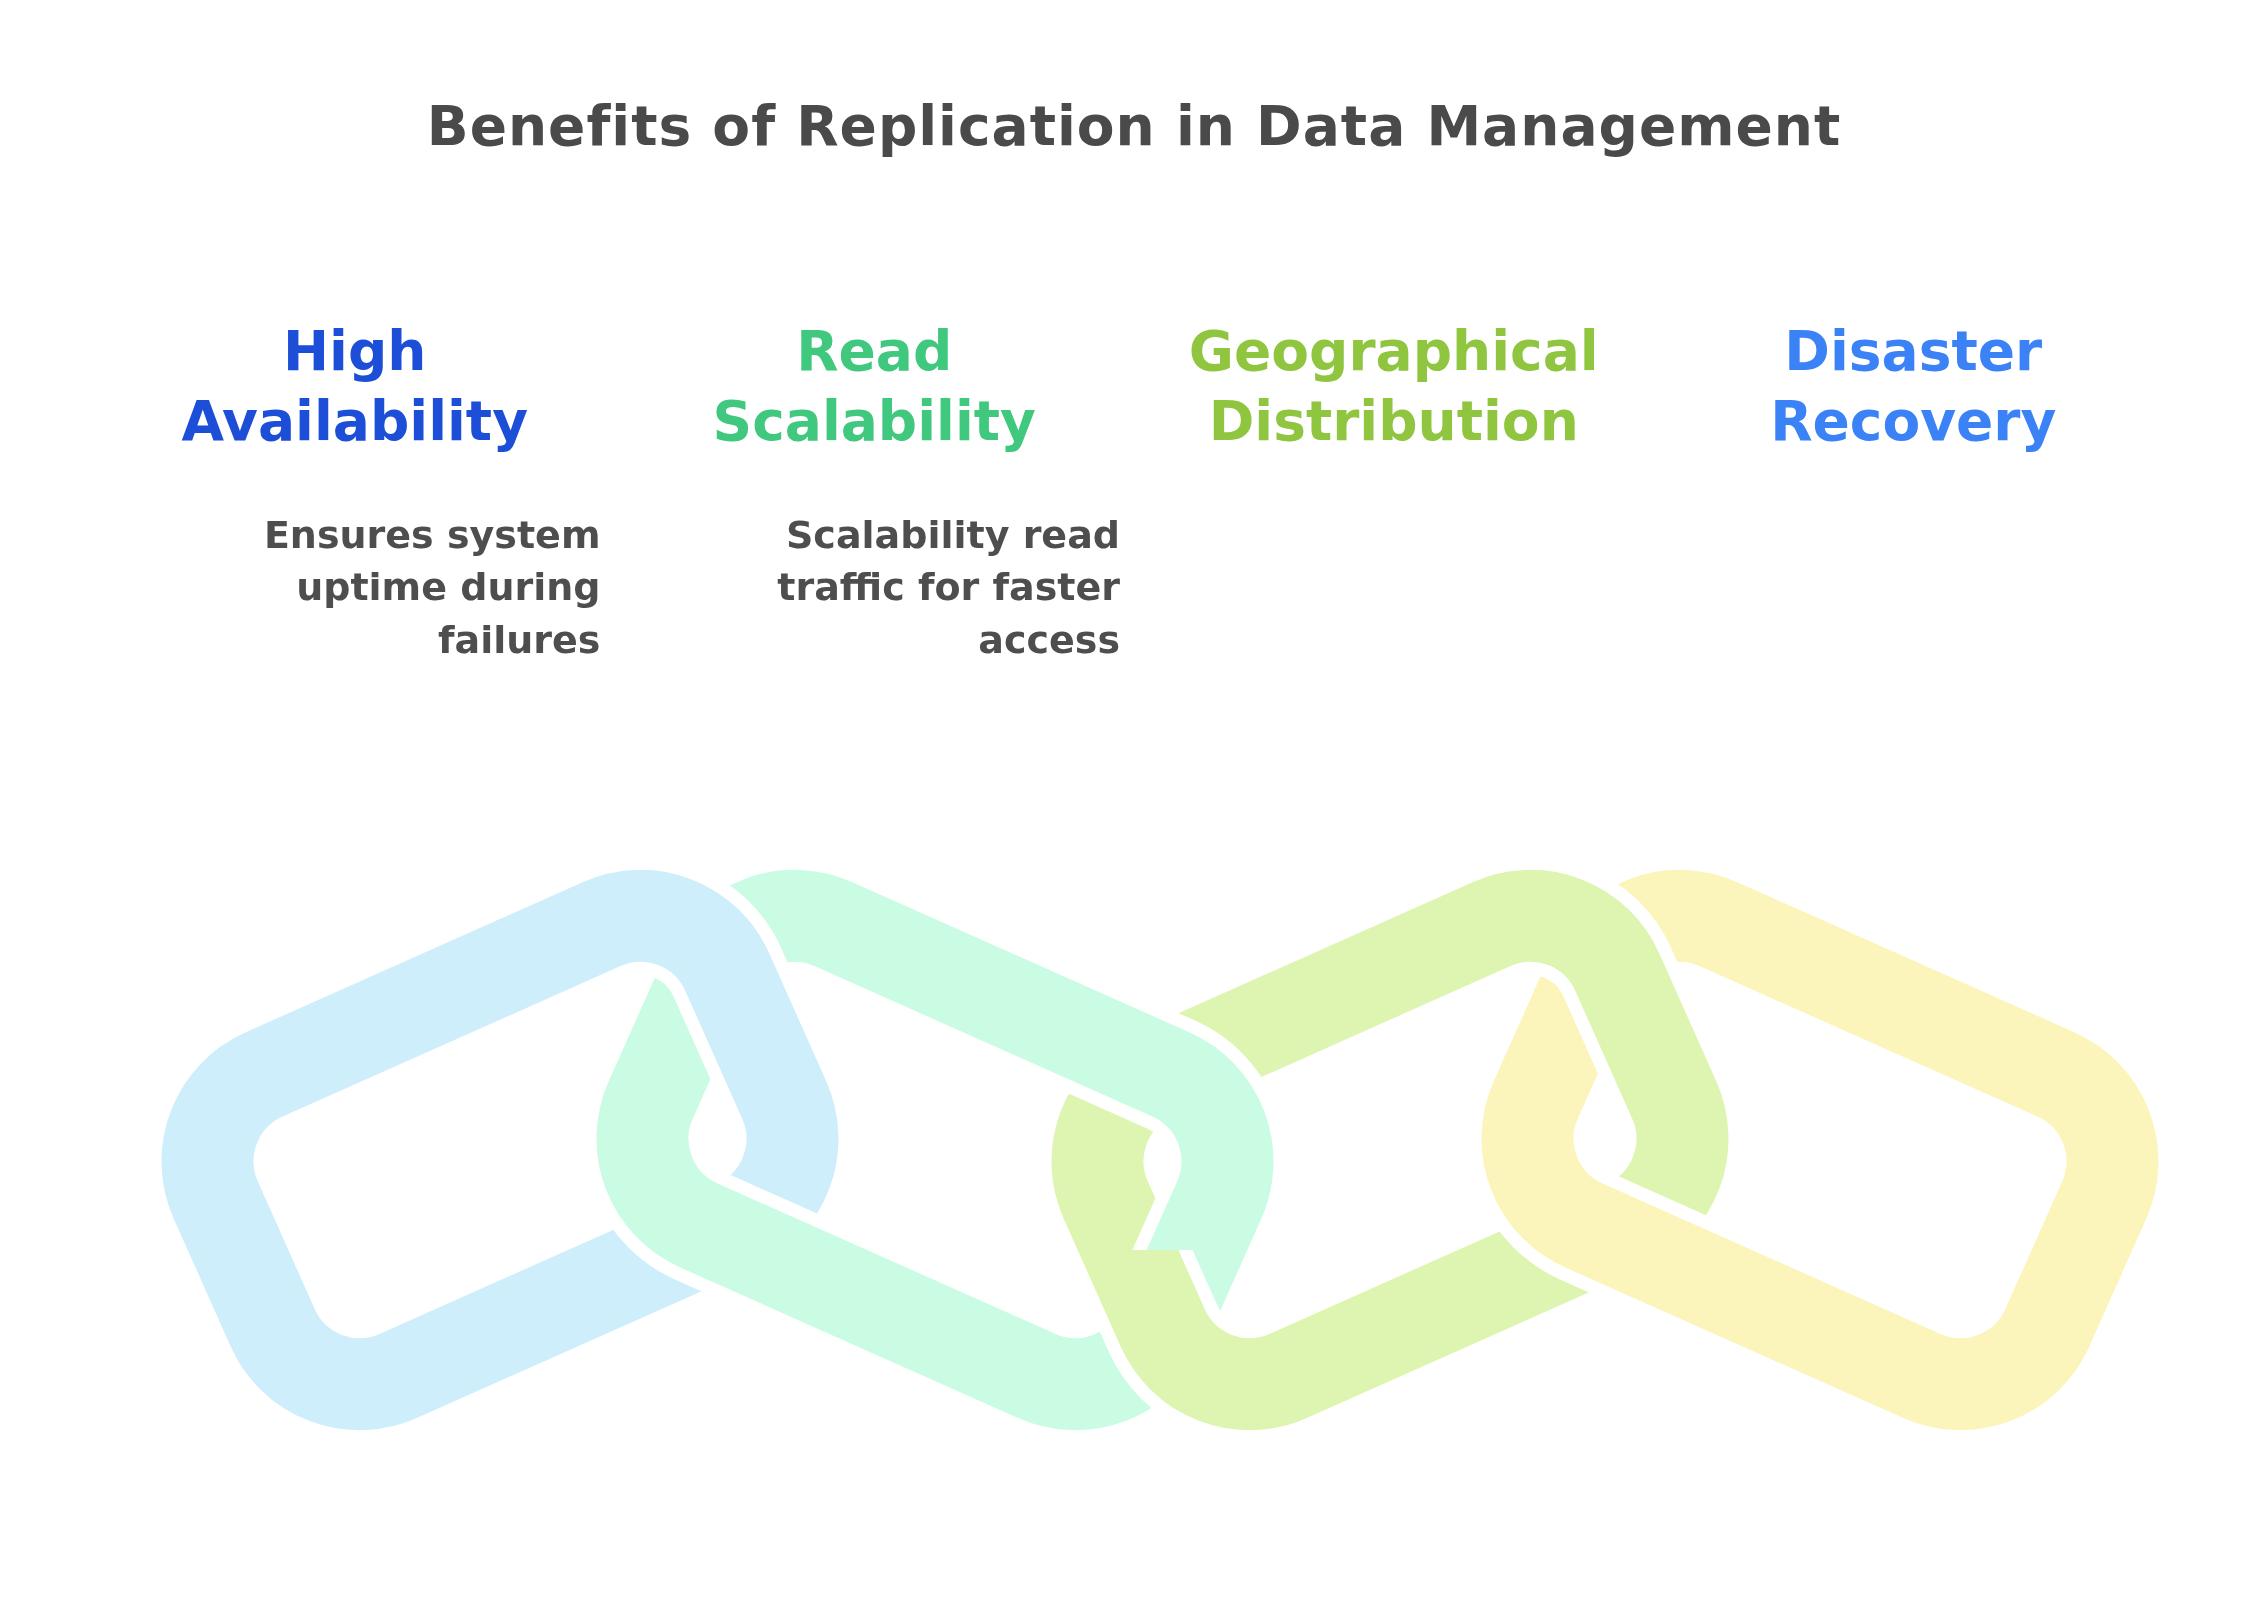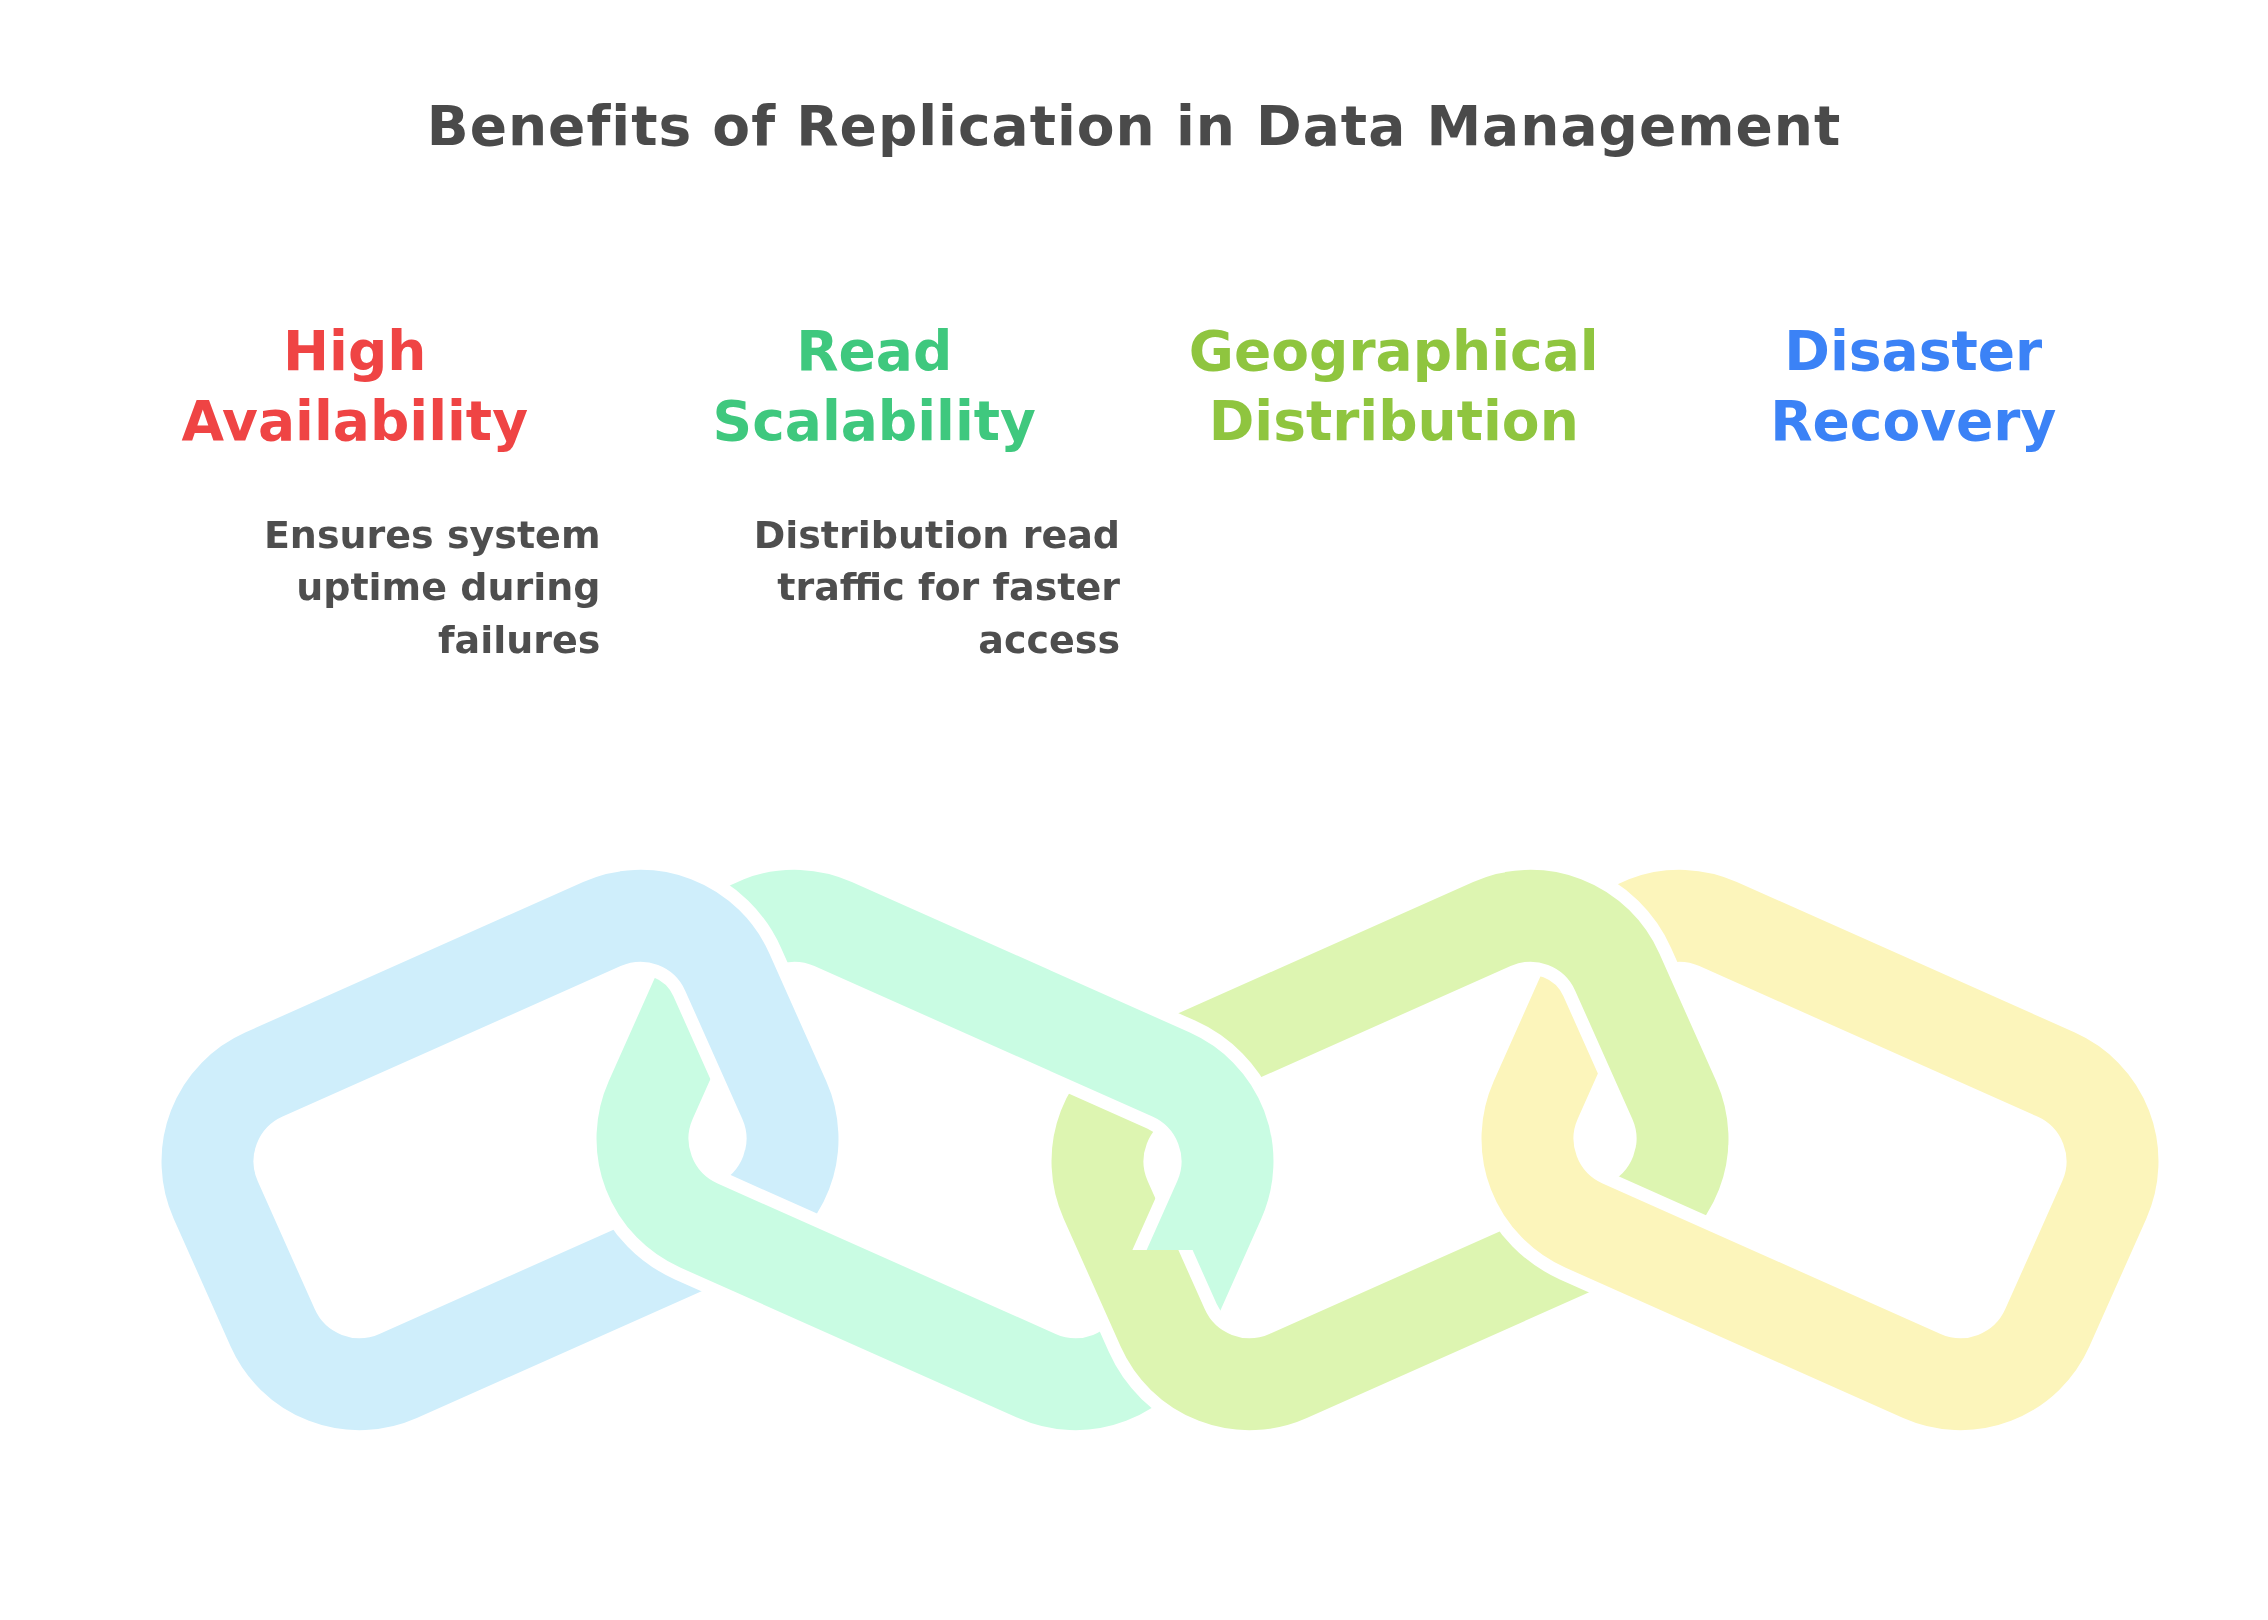--- a/index.html
+++ b/index.html
@@ -46,21 +46,21 @@
     margin: 0 0 52px 0;
   }
   .col-desc {
     font-size: 38px;
     font-weight: 700;
     line-height: 1.38;
     color: #4e4e4e;
     white-space: pre-line;
     text-align: right;
   }
-  .col:nth-child(1) .col-heading { color: #ef4444; }
+  .col:nth-child(1) .col-heading { color: #1d4ed8; }
   .col:nth-child(2) .col-heading { color: #3fc87e; }
   .col:nth-child(3) .col-heading { color: #8fc53f; }
   .col:nth-child(4) .col-heading { color: #3b82f6; }
   .chain {
     position: absolute;
     top: 0;
     left: 0;
   }
   .chain .casing {
     fill: none;
@@ -81,21 +81,21 @@
   <div class="col">
     <div class="col-heading">High
 Availability</div>
     <div class="col-desc">Ensures system
 uptime during
 failures</div>
   </div>
   <div class="col">
     <div class="col-heading">Read
 Scalability</div>
-    <div class="col-desc">Distribution read
+    <div class="col-desc">Scalability read
 traffic for faster
 access</div>
   </div>
   <div class="col">
     <div class="col-heading">Geographical
 Distribution</div>
   </div>
   <div class="col">
     <div class="col-heading">Disaster
 Recovery</div>

